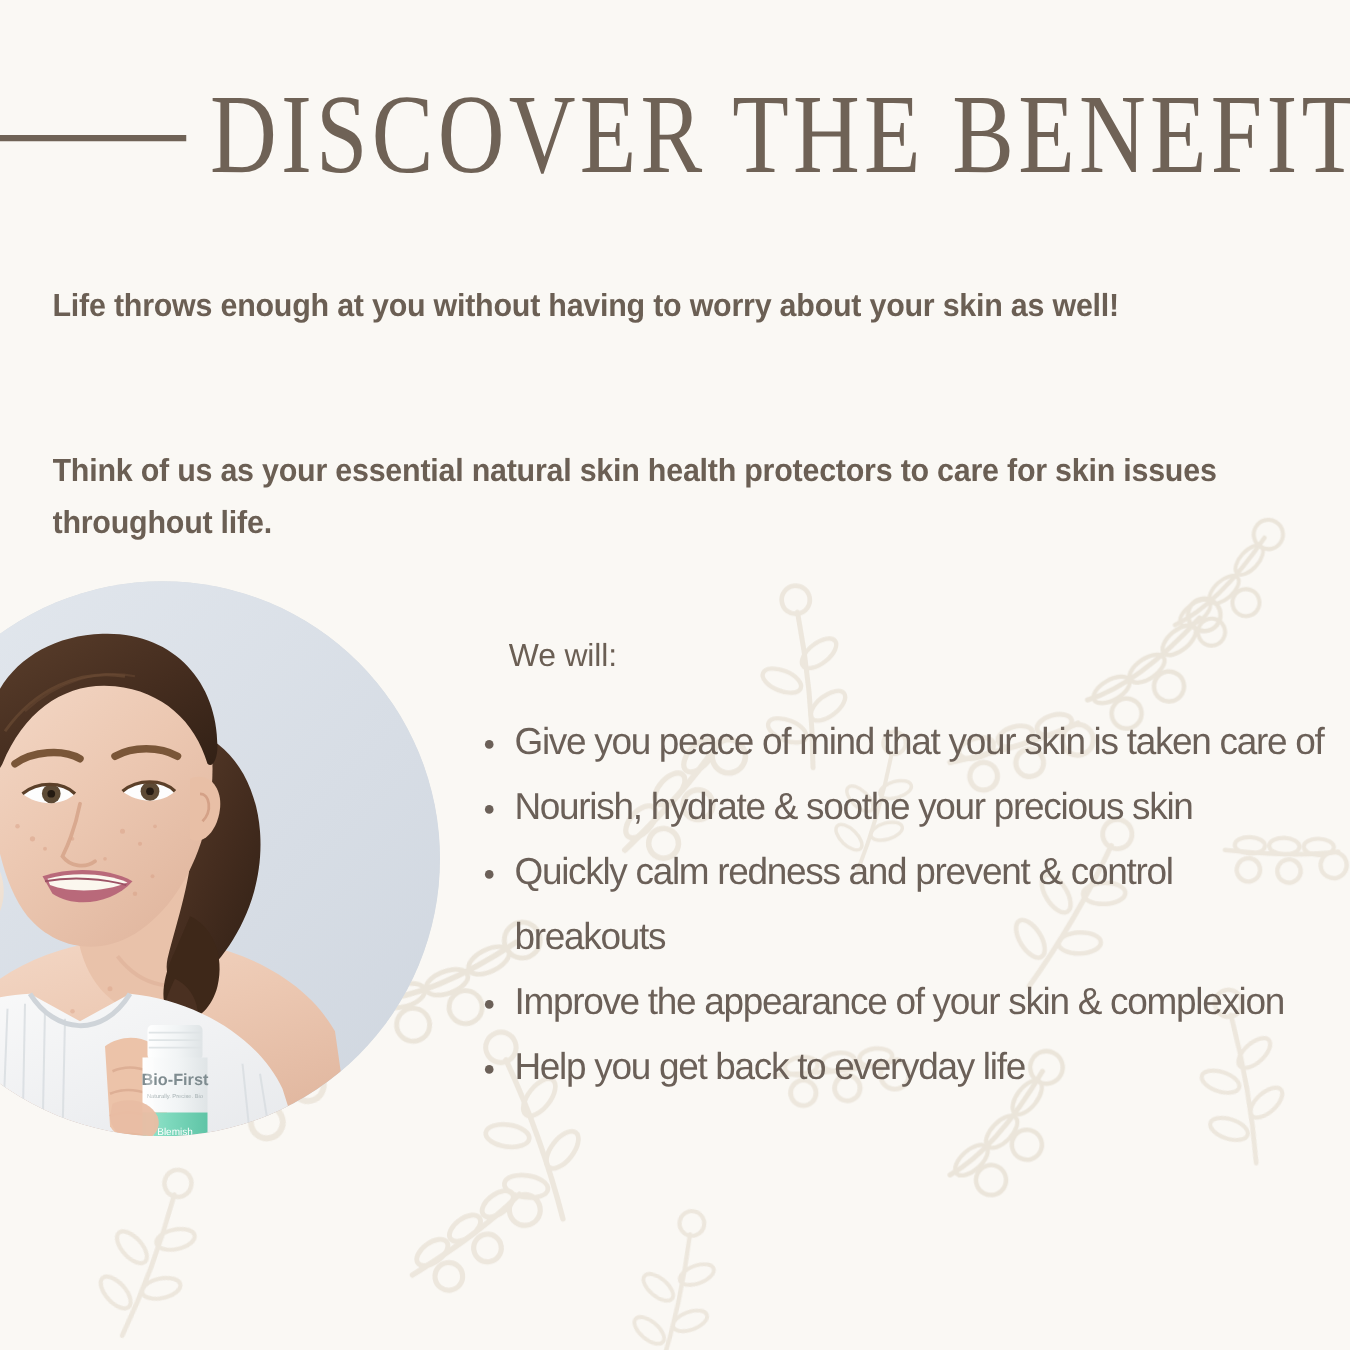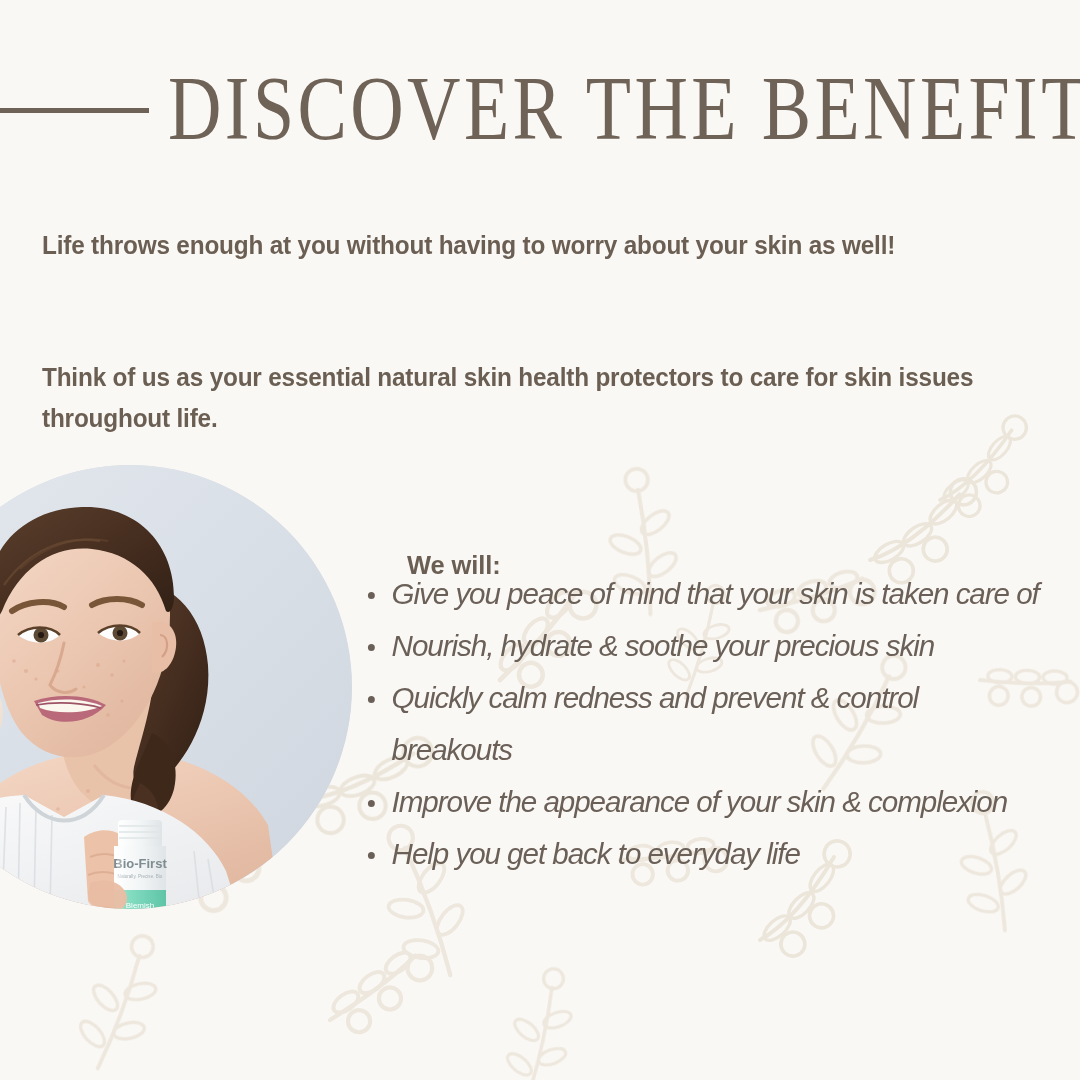--- a/index.html
+++ b/index.html
@@ -79,37 +79,35 @@
     top: 357px;
     width: 985px;
   }
 
   
   #we-will-heading {
     position: absolute;
     left: 407px;
     top: 508px;
     font-family: "Liberation Sans", sans-serif;
-    font-weight: bold;
+    font-weight: normal;
     font-size: 25.5px;
     line-height: 34px;
     color: #6b5f54;
     letter-spacing: -0.1px;
-    margin-top: 40px;
   }
 
   #benefit-list {
     position: absolute;
-    left: 364px;
+    left: 384px;
     top: 568px;
     width: 690px;
     margin: 0;
     padding: 0;
     list-style: none;
-    font-style: italic;
   }
   #benefit-list li {
     position: relative;
     padding-left: 28px;
     font-family: "Liberation Sans", sans-serif;
     font-weight: 400;
     font-size: 30px;
     line-height: 52px;
     color: #6b6058;
     letter-spacing: -1.05px;

